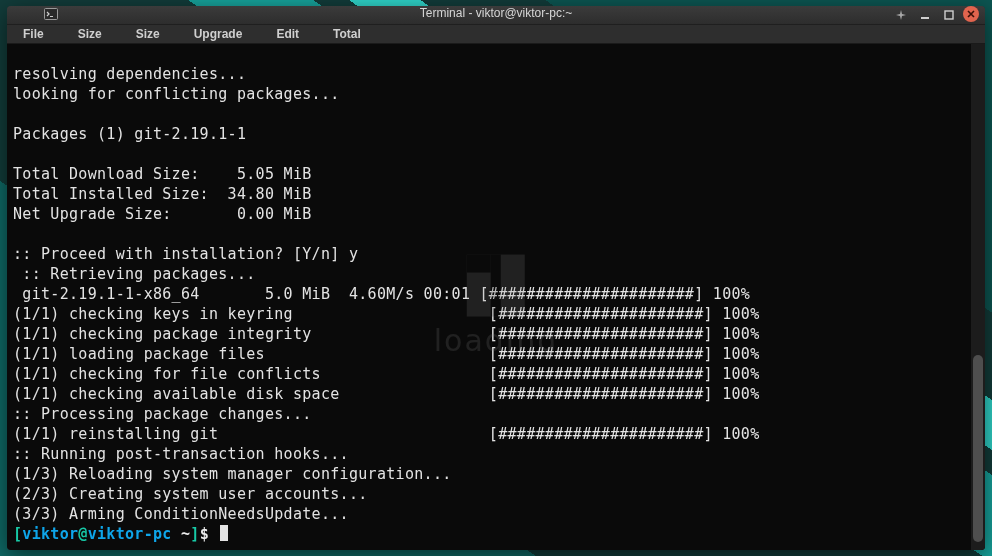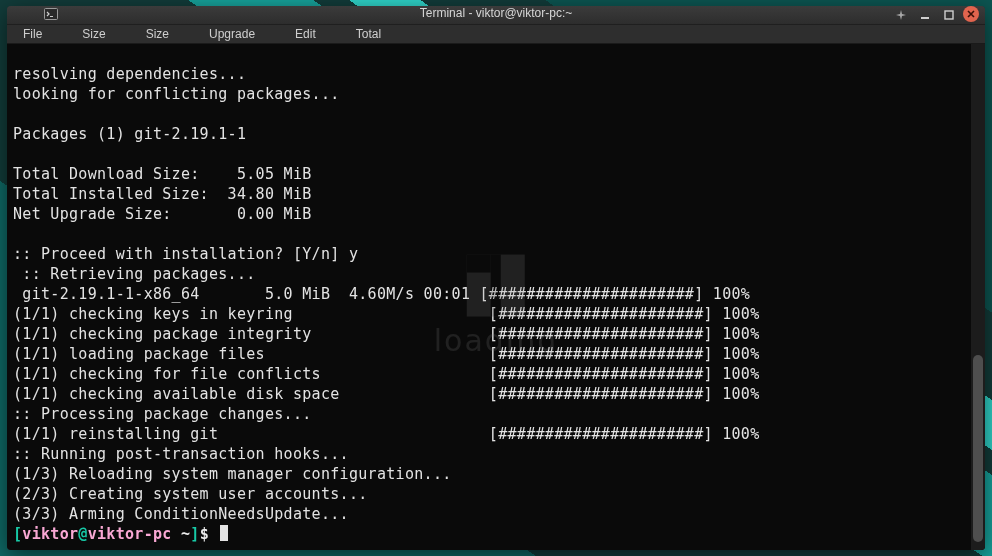--- a/index.html
+++ b/index.html
@@ -87,21 +87,22 @@
     font-size: 10px;
     line-height: 1;
   }
   .menubar {
     height: 24px;
     background: #2e2e2e;
     border-bottom: 1px solid #1a1a1a;
     display: flex;
     align-items: center;
     padding: 0 6px;
-    gap: 20px;
+    gap: 14px;
+    font-weight: bold;
   }
   .menu-item {
     color: #cfcfcf;
     font-size: 12px;
     padding: 2px 10px;
     border-radius: 2px;
   }
 
   .terminal-wrap {
     flex: 1;
@@ -168,21 +169,21 @@
     top: 60%;
     height: 36%;
     background: #4e4e4e;
     border-radius: 6px;
   }
 
   .prompt-line {
     display: inline;
   }
   .g   { color: #17c9a6; font-weight: bold; } 
-  .y   { color: #f9a8d4; font-weight: bold; } 
+  .y   { color: #0ea5e9; font-weight: bold; } 
   .w   { color: #eaeaea; font-weight: bold; }
   .cursor {
     display: inline-block;
     width: 8px;
     height: 16px;
     background: #e3e3e3;
     vertical-align: -2px;
     margin-left: 2px;
   }
 </style>

